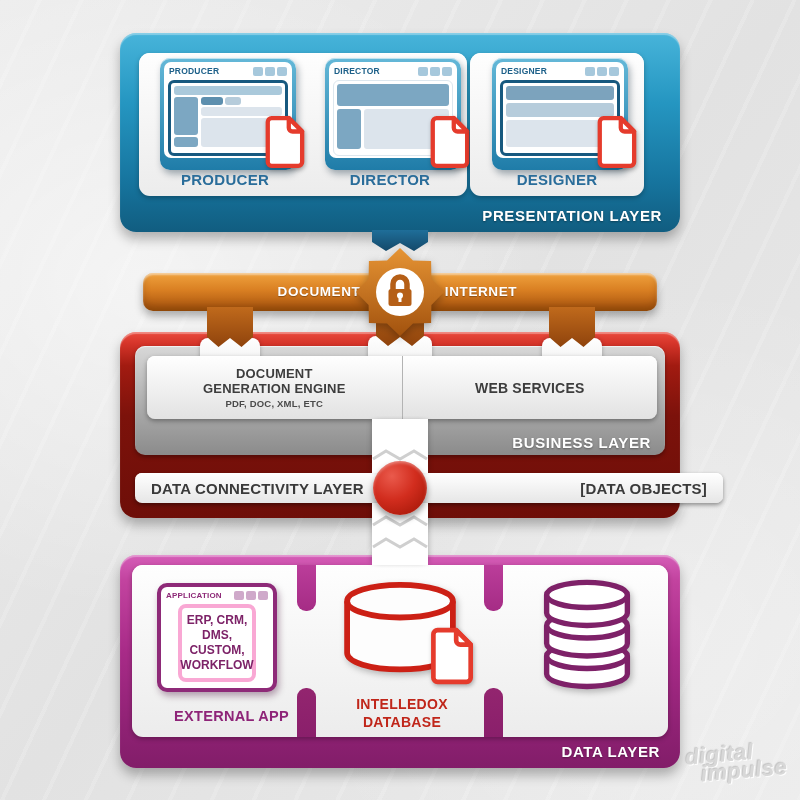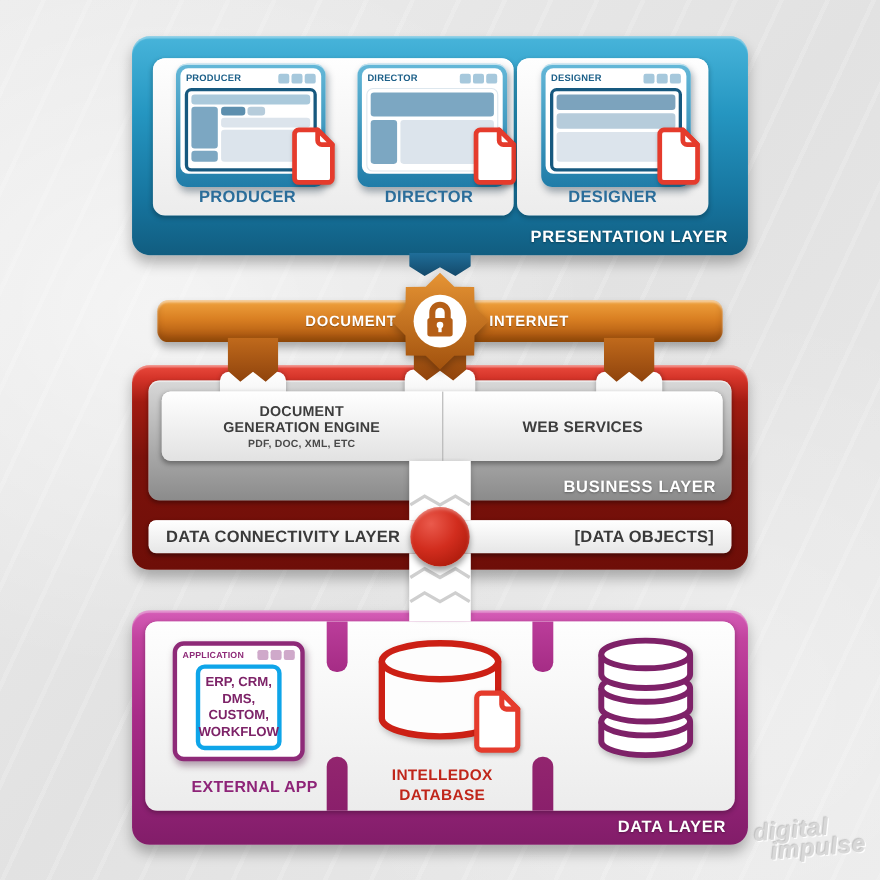--- a/index.html
+++ b/index.html
@@ -64,21 +64,21 @@
 
   
   .datal{background:linear-gradient(180deg,#d55db7 0%,#c2439f 12%,#a82b88 45%,#8e2173 82%,#821d69 100%);}
   .slot-top{background:linear-gradient(180deg,#bb3d9a,#a52c85);border-radius:0 0 9px 9px;}
   .slot-bot{background:linear-gradient(180deg,#93256f,#8a1f6b);border-radius:9px 9px 0 0;}
   .appwin{border:4px solid #8e2a78;border-radius:10px;background:#fff;
     box-shadow:2px 4px 7px rgba(60,0,45,.35);}
   .appwin-titlebar{display:flex;align-items:center;height:16px;padding:0 5px;}
   .appwin-title{font-size:8px;font-weight:bold;color:#8e2a78;letter-spacing:.2px;}
   .appwin-btn{width:10px;height:9px;background:#cfa9ca;border-radius:2px;}
-  .appwin-inner{margin:1px 17px 5px;border:4px solid #0ea5e9;border-radius:8px;height:70px;
+  .appwin-inner{margin:1px 17px 5px;border:4px solid #f9a8d4;border-radius:8px;height:70px;
     display:flex;align-items:center;justify-content:center;text-align:center;
     font-size:12px;font-weight:bold;color:#7d2368;line-height:15px;white-space:pre-line;}
   .purple-label{color:#8e2478;font-weight:bold;font-size:14.5px;letter-spacing:.3px;text-align:center;}
   .red-label{color:#c0261a;font-weight:bold;font-size:14px;letter-spacing:.3px;text-align:center;
     line-height:18px;white-space:pre-line;}
 
   
   .watermark{transform:rotate(-5deg);font-style:italic;font-weight:bold;color:#d8d8d8;
     text-shadow:-1px -1px 1px rgba(170,170,170,.6), 1px 1px 0 rgba(255,255,255,.9);
     font-size:22px;line-height:18px;letter-spacing:.5px;}
@@ -199,21 +199,21 @@
 GENERATION ENGINE</div>
           <div class="engine-sub">PDF, DOC, XML, ETC</div>
         </div>
         <div class="engine-cell">
           <div class="engine-title">WEB SERVICES</div>
         </div>
       </div>
       <div class="abs layer-label" style="right:14px;bottom:4px;">BUSINESS LAYER</div>
     </div>
 
-    <div class="abs dclbar" style="left:15px;top:141px;width:530px;height:30px;">
+    <div class="abs dclbar" style="left:15px;top:141px;width:588px;height:30px;">
       <div class="abs dcl-text" style="left:16px;">DATA CONNECTIVITY LAYER</div>
       <div class="abs dcl-text" style="right:16px;">[DATA OBJECTS]</div>
     </div>
   </div>
 
   <div class="abs layer datal" style="left:120px;top:555px;width:560px;height:213px;">
     <div class="abs panel-white" style="left:12px;top:10px;width:536px;height:172px;">
 
       <div class="abs slot-top" style="left:165px;top:0;width:19px;height:46px;"></div>
       <div class="abs slot-bot" style="left:165px;top:123px;width:19px;height:49px;"></div>

